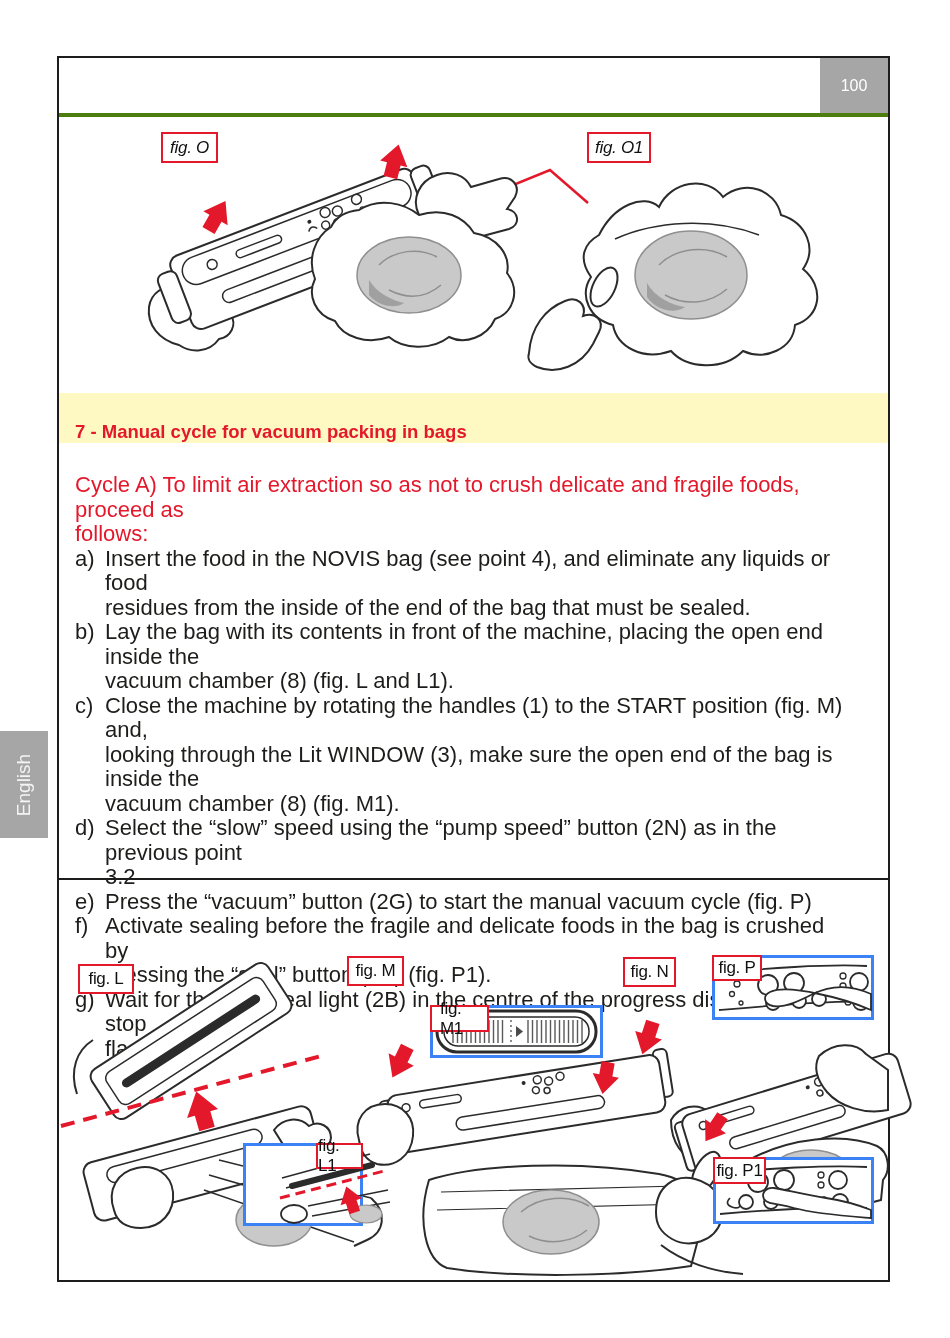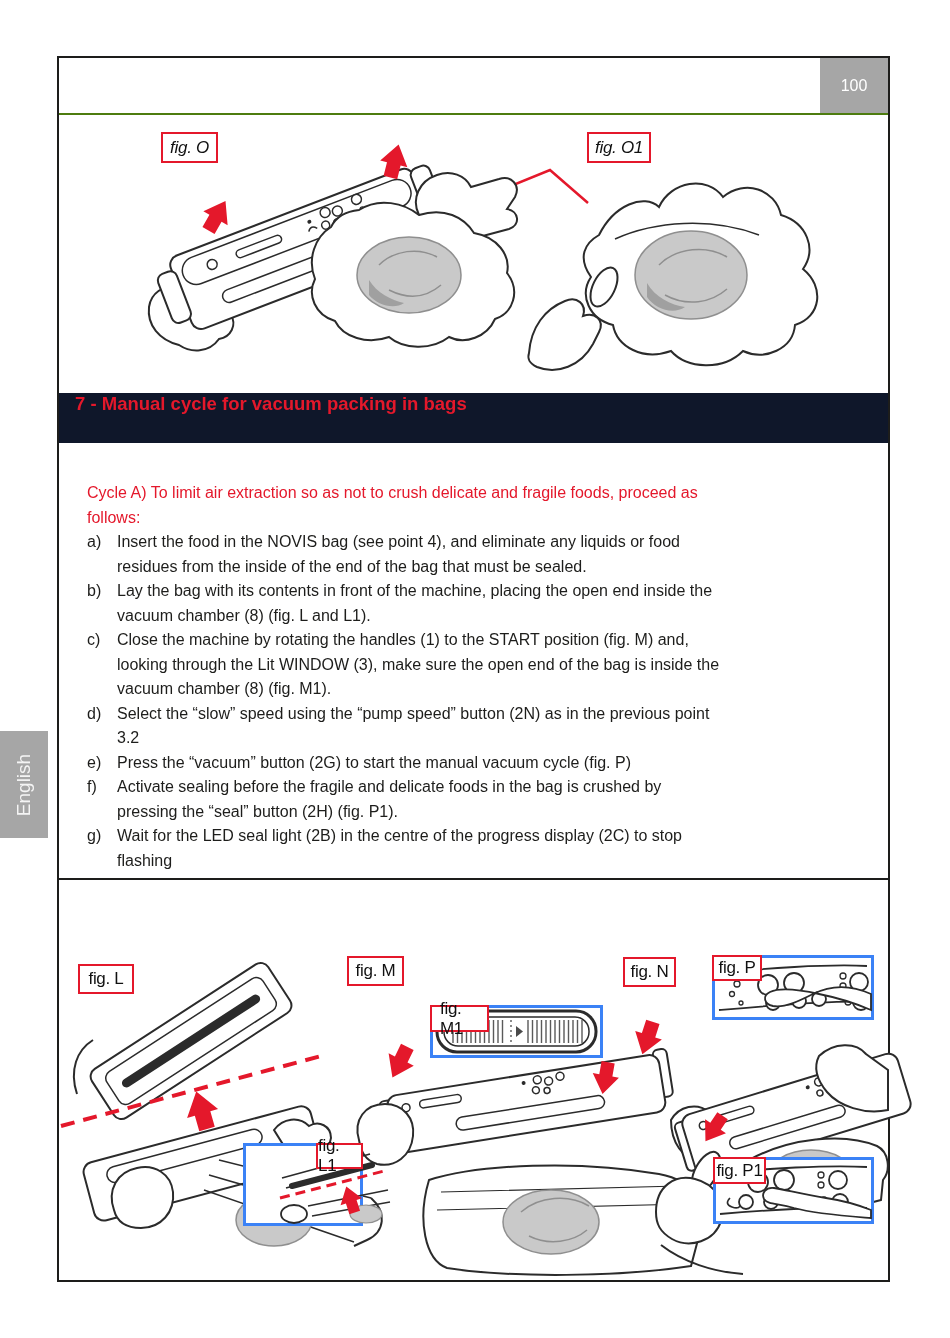--- a/index.html
+++ b/index.html
@@ -2,31 +2,31 @@
 <html><head>
 <meta charset="utf-8">
 <style>
   html,body{margin:0;padding:0;background:#fff;}
   .page{position:relative;width:950px;height:1338px;background:#fff;overflow:hidden;
         font-family:"Liberation Sans",sans-serif;color:#1d1d1b;}
   .frame{position:absolute;left:57px;top:56px;width:833px;height:1226px;
          border:2px solid #1d1d1b;box-sizing:border-box;background:#fff;}
   
   .header-strip{position:absolute;left:0;top:0;width:829px;height:55px;
-                border-bottom:2px solid #4d7c0f;background:#fff;}
+                border-bottom:4px solid #4d7c0f;background:#fff;}
   .page-number-box{position:absolute;right:0;top:0;width:68px;height:55px;background:#a6a6a6;
                    display:flex;align-items:center;justify-content:center;
                    color:#fff;font-size:16px;}
   
   .top-illus{position:absolute;left:0;top:57px;width:829px;height:278px;font-style:italic;}
-  .section-bar{position:absolute;left:0;top:335px;width:829px;height:50px;background:#0f172a;
-               display:flex;align-items:flex-start;}
+  .section-bar{position:absolute;left:0;top:335px;width:829px;height:50px;background:#fef9c3;
+               display:flex;align-items:flex-end;}
   .section-bar span{margin-left:16px;color:#e4182b;font-weight:bold;font-size:18.5px;}
   .body-block{position:absolute;left:0;top:385px;width:829px;box-sizing:border-box;
-              padding:38px 40px 0 16px;font-size:16px;line-height:24.5px;margin-left:12px;}
+              padding:30px 40px 0 16px;font-size:22px;line-height:24.5px;}
   .intro{margin:0 0 0 0;color:#e4182b;white-space:pre-line;}
   .step{display:flex;}
   .step-letter{width:30px;flex:0 0 30px;}
   .step-text{flex:1;white-space:pre-line;}
   .divider{position:absolute;left:0;top:820px;width:829px;height:2px;background:#1d1d1b;}
   .bottom-illus{position:absolute;left:0;top:822px;width:829px;height:400px;}
   
   .figlabel{position:absolute;background:#fff;border:2.5px solid #e4182b;box-sizing:border-box;
             display:flex;align-items:center;justify-content:center;
             font-size:17px;font-weight:500;color:#111;letter-spacing:-0.3px;z-index:6;}

